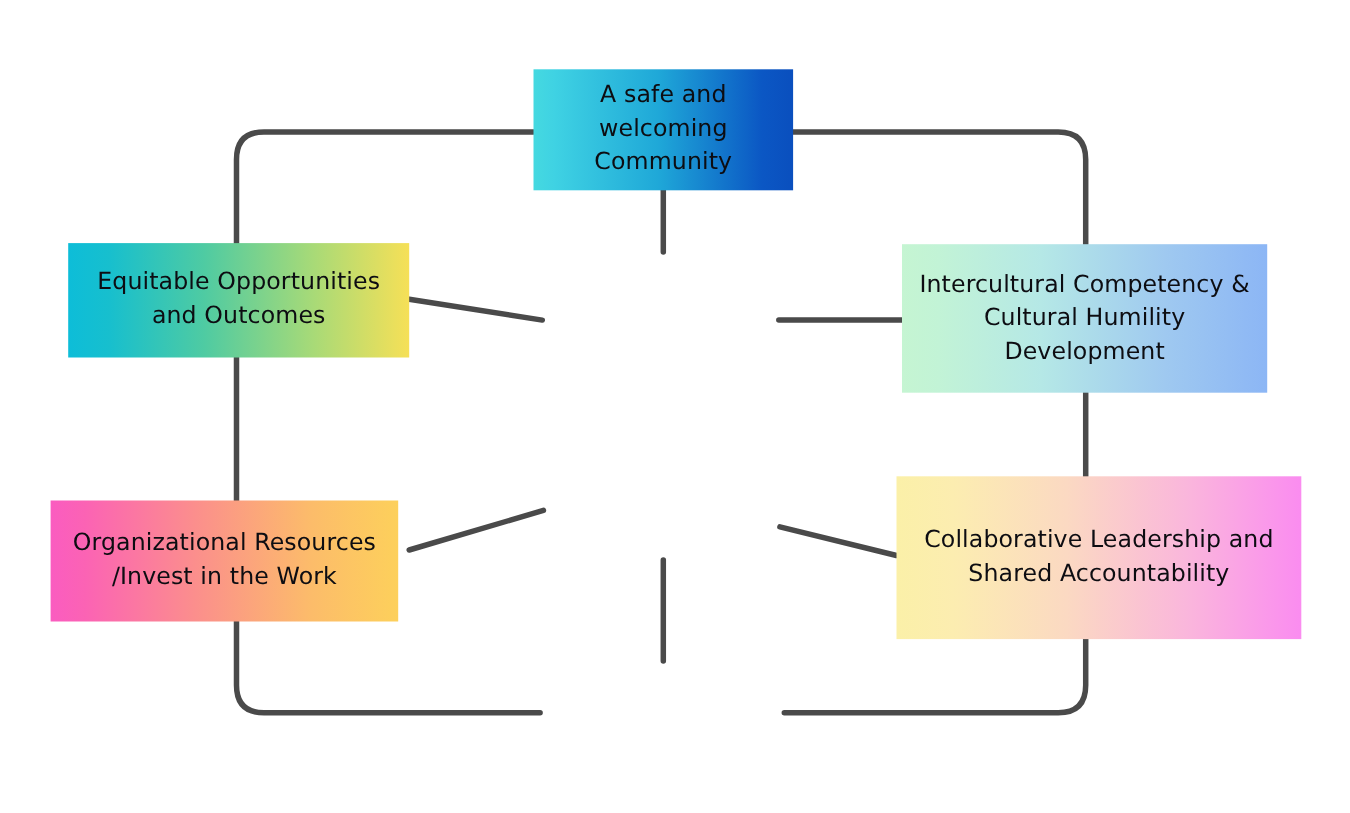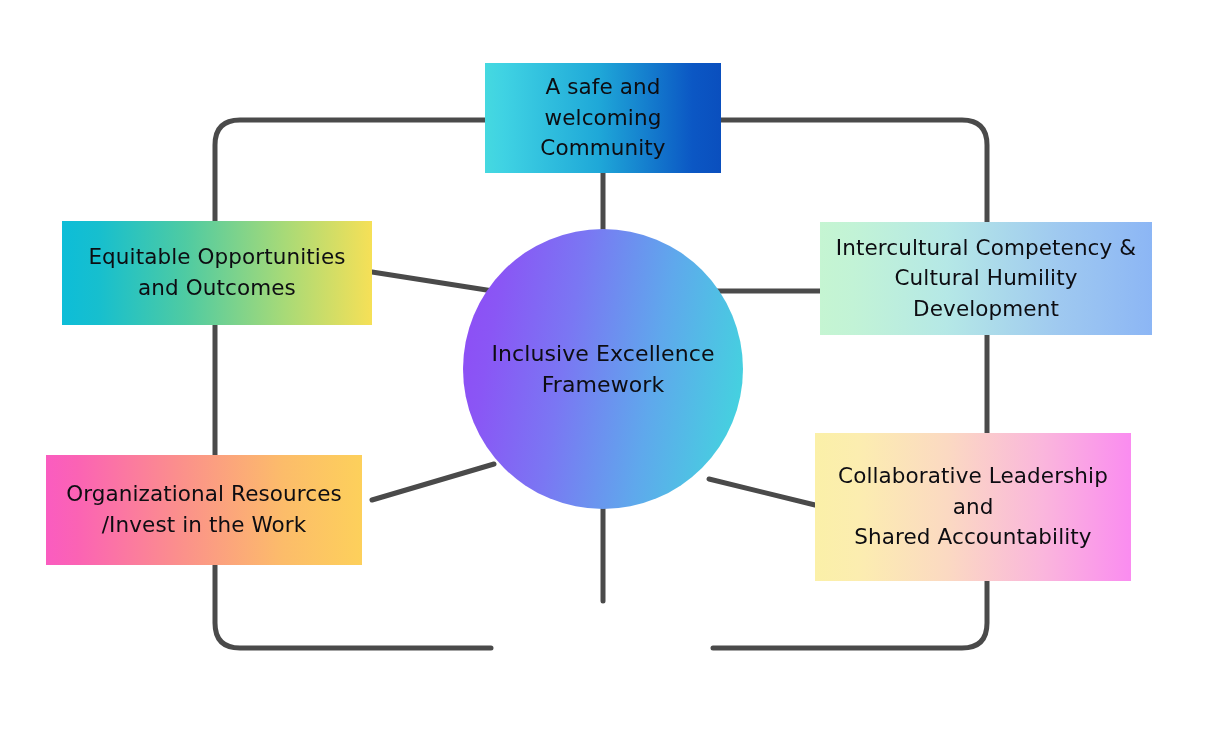--- a/index.html
+++ b/index.html
@@ -43,25 +43,25 @@
   .node.circle {
     border-radius: 50%;
     font-size: 22px;
   }
   
   #node-community {
     left: 485px; top: 63px; width: 236px; height: 110px;
     background: linear-gradient(90deg, #45D9E0 0%, #3FD2E3 8%, #1FA8D8 48%, #0B57C4 88%, #0A4FBE 100%);
   }
   #node-intercultural {
-    left: 820px; top: 222px; width: 332px; height: 113px;
+    left: 820px; top: 222px; width: 332px; height: 135px;
     background: linear-gradient(90deg, #C5F5D2 0%, #C2F3D6 10%, #B5E8E6 38%, #9FC9F0 72%, #8CB6F5 100%);
   }
   #node-collaborative {
-    left: 815px; top: 433px; width: 316px; height: 148px;
+    left: 815px; top: 433px; width: 368px; height: 148px;
     background: linear-gradient(90deg, #FBF0A8 0%, #FCEDB0 14%, #FBD9C2 42%, #FAB6DC 72%, #FA8CF0 100%);
   }
   #node-strategic {
     left: 491px; top: 601px; width: 222px; height: 87px;
     background: linear-gradient(90deg, #0C9FC0 0%, #13A2B6 18%, #3BB887 55%, #62D05F 88%, #6CD657 100%);
   }
   #node-organizational {
     left: 46px; top: 455px; width: 316px; height: 110px;
     background: linear-gradient(90deg, #FA5CC0 0%, #FB63B4 10%, #FB8F8C 42%, #FCBC6A 75%, #FDD05B 100%);
   }
@@ -105,16 +105,14 @@
   <div class="node" id="node-collaborative">Collaborative Leadership and
 Shared Accountability</div>
 
 
   <div class="node" id="node-organizational">Organizational Resources
 /Invest in the Work</div>
 
   <div class="node" id="node-equitable">Equitable Opportunities
 and Outcomes</div>
 
-  <div class="node circle" id="node-center">Inclusive Excellence
-Framework</div>
 
 </div>
 
 </body></html>

